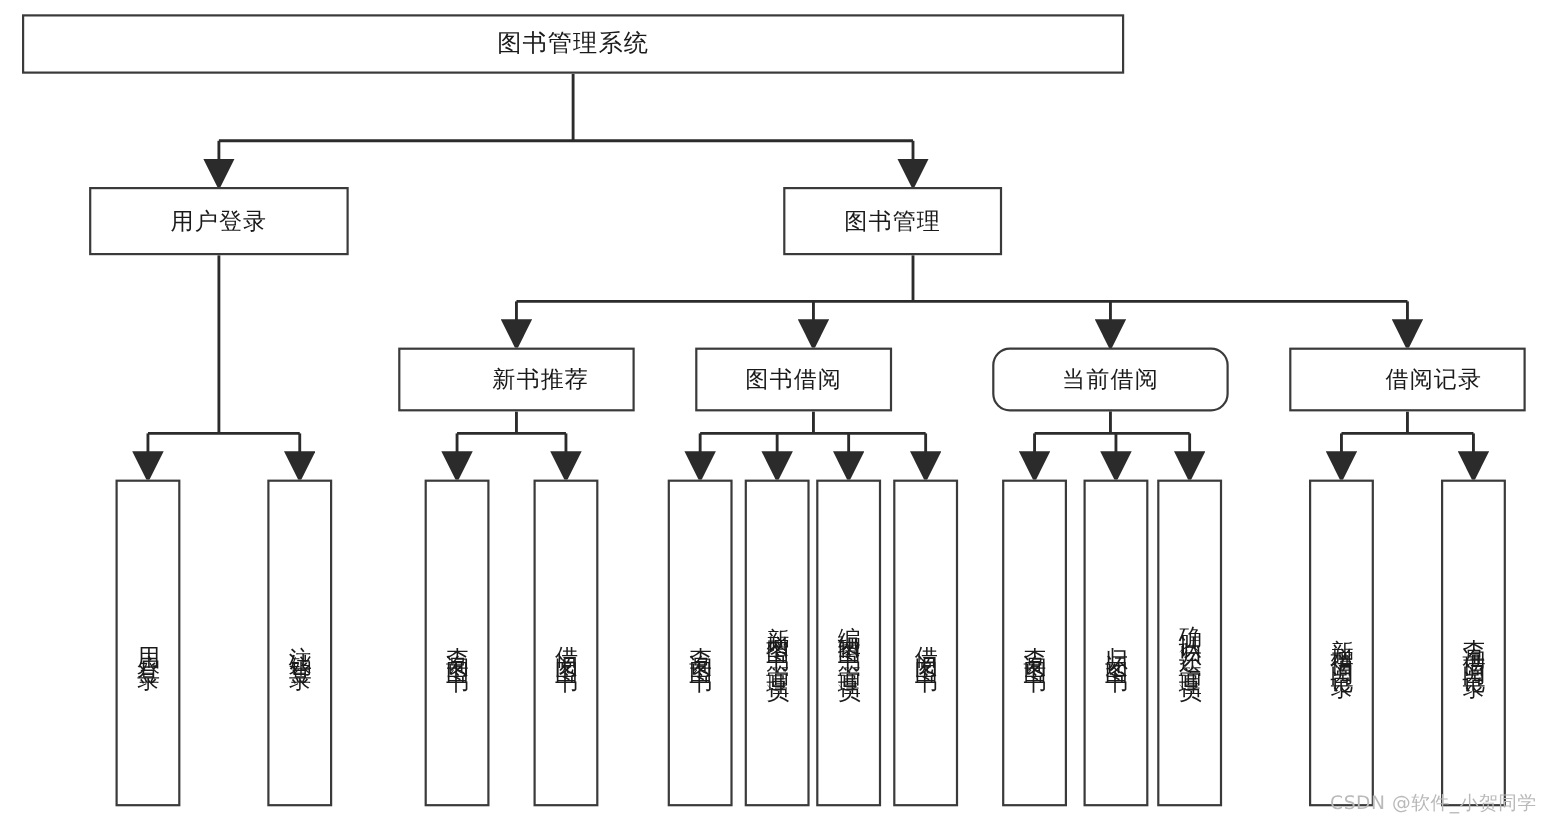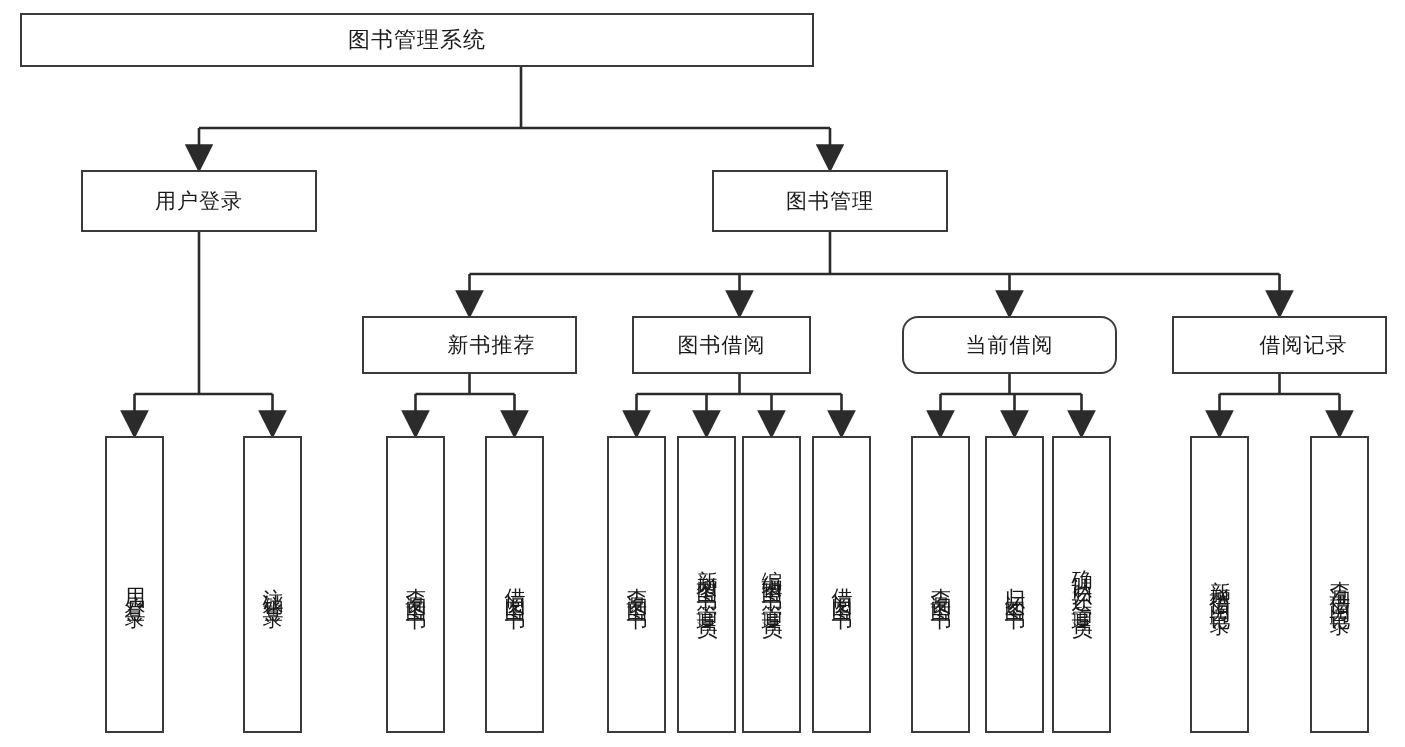--- a/index.html
+++ b/index.html
@@ -113,27 +113,27 @@
         <path d="M 1014.5 394 L 1014.5 434" marker-end="url(#arrow)"></path>
         <path d="M 1081.5 394 L 1081.5 434" marker-end="url(#arrow)"></path>
         <path d="M 1279.5 374 L 1279.5 394"></path>
         <path d="M 1219.5 394 L 1339.5 394"></path>
         <path d="M 1219.5 394 L 1219.5 434" marker-end="url(#arrow)"></path>
         <path d="M 1339.5 394 L 1339.5 434" marker-end="url(#arrow)"></path>
       </g>
   </svg>
 
   <div id="node-layer">
-      <div class="node horiz root" id="node-root" style="left: 20px; top: 13px; width: 794px; height: 54px;">
+      <div class="node horiz root" id="node-root" style="left: 20px; top: 13px; width: 1002px; height: 54px;">
         <span class="label">图书管理系统</span>
       </div>
       <div class="node horiz" id="node-user-login" style="left: 81px; top: 170px; width: 236px; height: 62px;">
         <span class="label">用户登录</span>
       </div>
-      <div class="node horiz" id="node-book-manage" style="left: 712px; top: 170px; width: 236px; height: 62px;">
+      <div class="node horiz" id="node-book-manage" style="left: 712px; top: 170px; width: 199px; height: 62px;">
         <span class="label">图书管理</span>
       </div>
       <div class="node horiz" id="node-new-book-rec" style="left: 362px; top: 316px; width: 215px; height: 58px; padding-left: 44px;">
         <span class="label">新书推荐</span>
       </div>
       <div class="node horiz" id="node-book-borrow" style="left: 632px; top: 316px; width: 179px; height: 58px;">
         <span class="label">图书借阅</span>
       </div>
       <div class="node horiz" id="node-current-borrow" style="left: 902px; top: 316px; width: 215px; height: 58px; border-radius: 16px;">
         <span class="label">当前借阅</span>
@@ -175,13 +175,14 @@
         <span class="label">确认归还（管理员）</span>
       </div>
       <div class="node vert" id="node-leaf-add-record" style="left: 1190px; top: 436px; width: 59px; height: 297px;">
         <span class="label">新增借阅记录</span>
       </div>
       <div class="node vert" id="node-leaf-query-record" style="left: 1310px; top: 436px; width: 59px; height: 297px;">
         <span class="label">查询借阅记录</span>
       </div>
     </div>
 
+  <div class="watermark">CSDN @软件_小贺同学</div>
 </div>
 
 </body></html>

